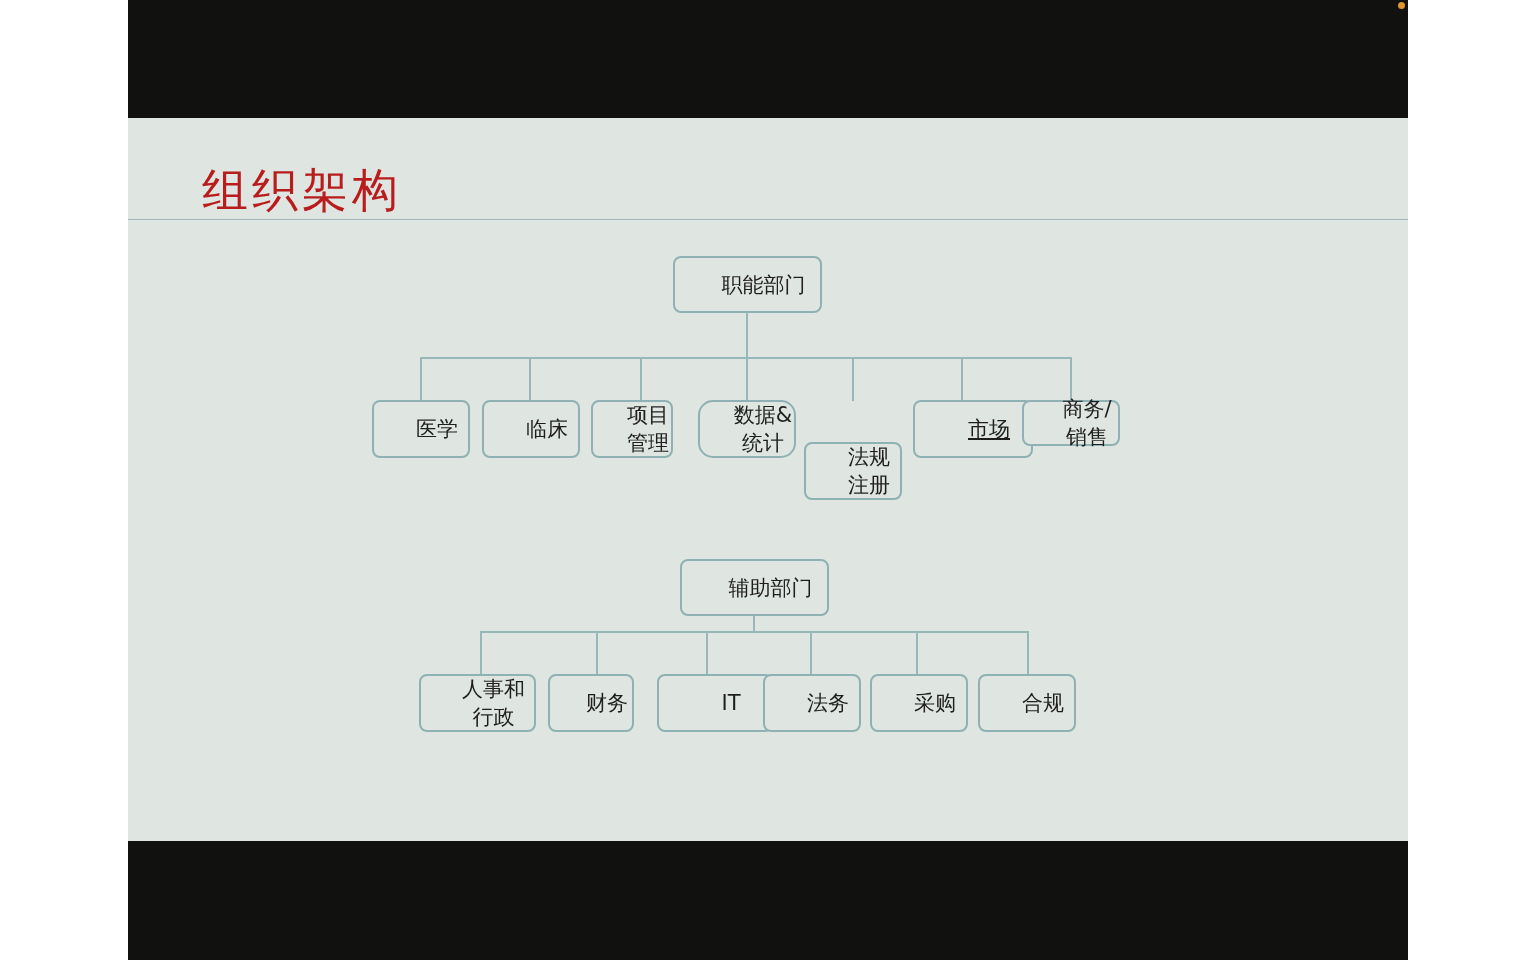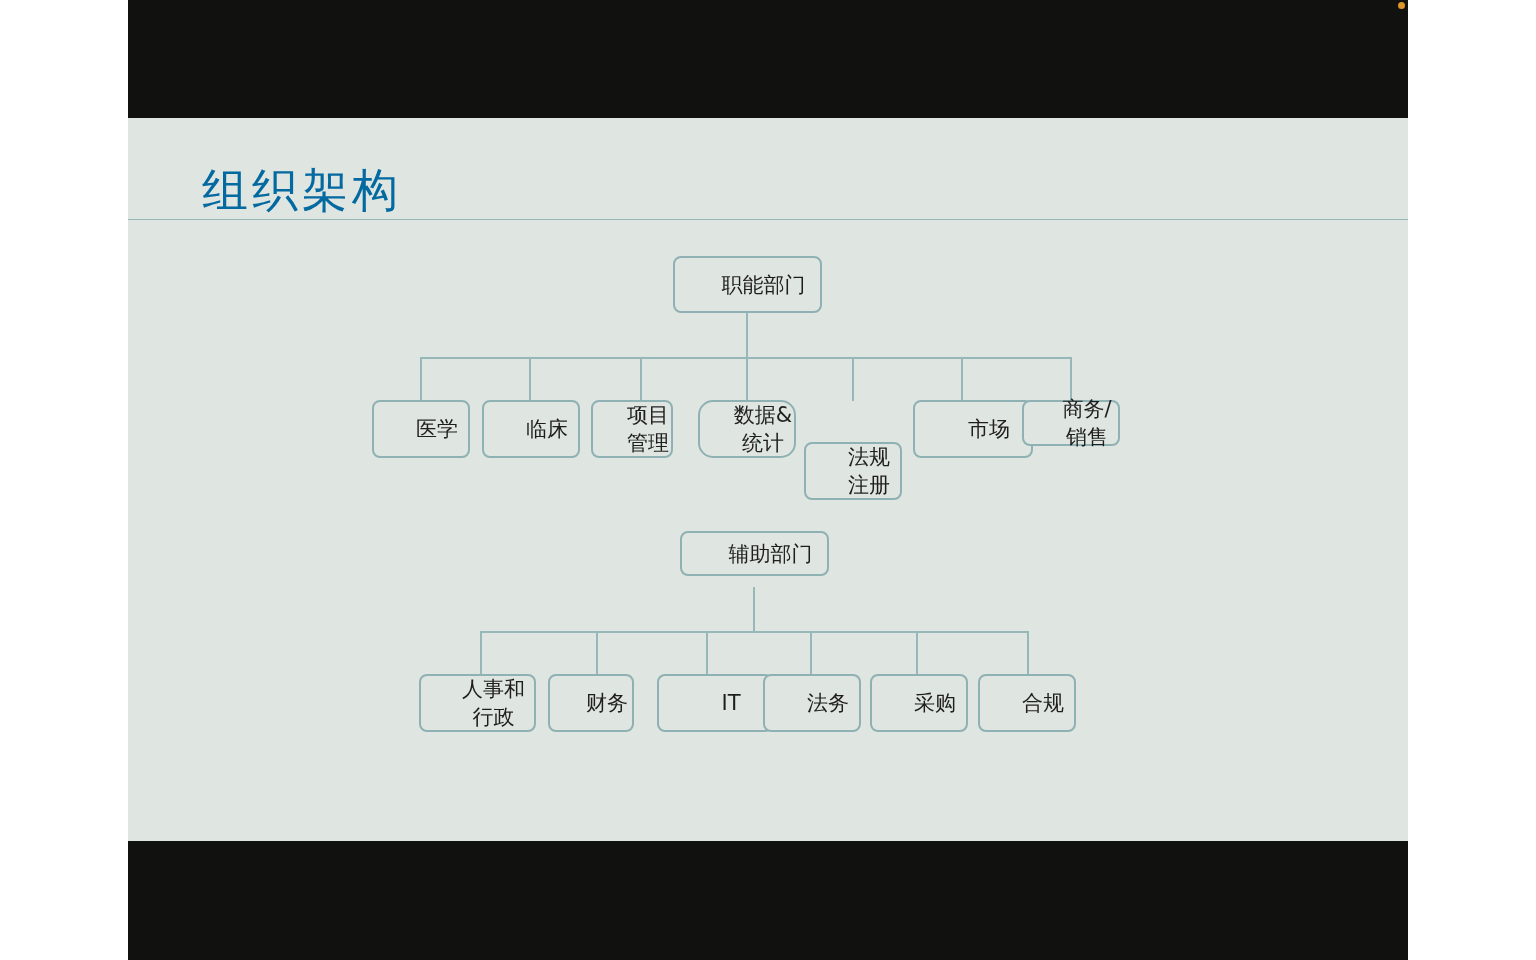--- a/index.html
+++ b/index.html
@@ -1,21 +1,21 @@
 <!DOCTYPE html>
 <html><head>
 <meta charset="utf-8">
 <style>
   html, body { margin:0; padding:0; }
   body { width:1536px; height:960px; background:#ffffff; position:relative; overflow:hidden;
          font-family:"DejaVu Sans","Liberation Sans",sans-serif; }
   .frame { position:absolute; left:128px; top:0; width:1280px; height:960px; background:#111210; }
   .slide { position:absolute; left:128px; top:118px; width:1280px; height:723px; background:#dfe5e0; }
   .rec-dot { position:absolute; left:1398px; top:2px; width:7px; height:7px; border-radius:50%; background:#e0952a; }
-  .title { position:absolute; left:202px; top:160px; font-size:46px; color:#0369a1; letter-spacing:4px; line-height:60px; }
+  .title { position:absolute; left:202px; top:160px; font-size:46px; color:#b91c1c; letter-spacing:4px; line-height:60px; }
   .title-rule { position:absolute; left:128px; top:219px; width:1280px; height:1px; background:#9cb7b7; }
   .box { position:absolute; box-sizing:border-box; border:2px solid #8fb1b3; border-radius:8px;
          background:#dfe5e0; display:flex; align-items:center; justify-content:center;
          text-align:center; color:#1e1e1e; font-size:21px; line-height:28px; white-space:pre-line;padding-left:32px; }
   .line { position:absolute; background:#97b7b8; }
 </style>
 </head>
 <body>
 
 <div class="frame"></div>
@@ -37,33 +37,33 @@
 
 <div class="box" style="left:673px;top:256px;width:149px;height:57px;">职能部门</div>
 <div class="box" style="left:372px;top:400px;width:98px;height:58px;">医学</div>
 <div class="box" style="left:482px;top:400px;width:98px;height:58px;">临床</div>
 <div class="box" style="left:591px;top:400px;width:82px;height:58px;">项目
 管理</div>
 <div class="box" style="left:698px;top:400px;width:98px;height:58px;border-radius:15px;">数据&amp;
 统计</div>
 <div class="box" style="left:804px;top:400px;width:98px;height:58px;margin-top:42px;">法规
 注册</div>
-<div class="box" style="left:913px;top:400px;width:120px;height:58px;">市场</div>
+<div class="box" style="left:913px;top:400px;width:120px;height:58px;text-decoration:underline;">市场</div>
 <div class="box" style="left:1022px;top:400px;width:98px;height:46px;">商务/
 销售</div>
 
 <div class="line" style="left:753px;top:587px;width:2px;height:46px;"></div>
 <div class="line" style="left:480px;top:631px;width:549px;height:2px;"></div>
 <div class="line" style="left:480px;top:631px;width:2px;height:44px;"></div>
 <div class="line" style="left:596px;top:631px;width:2px;height:44px;"></div>
 <div class="line" style="left:706px;top:631px;width:2px;height:44px;"></div>
 <div class="line" style="left:810px;top:631px;width:2px;height:44px;"></div>
 <div class="line" style="left:916px;top:631px;width:2px;height:44px;"></div>
 <div class="line" style="left:1027px;top:631px;width:2px;height:44px;"></div>
 
-<div class="box" style="left:680px;top:531px;width:149px;height:45px;">辅助部门</div>
+<div class="box" style="left:680px;top:559px;width:149px;height:57px;">辅助部门</div>
 <div class="box" style="left:419px;top:674px;width:117px;height:58px;">人事和
 行政</div>
 <div class="box" style="left:548px;top:674px;width:86px;height:58px;font-family:Liberation Serif, serif;">财务</div>
 <div class="box" style="left:657px;top:674px;width:116px;height:58px;">IT</div>
 <div class="box" style="left:763px;top:674px;width:98px;height:58px;">法务</div>
 <div class="box" style="left:870px;top:674px;width:98px;height:58px;">采购</div>
 <div class="box" style="left:978px;top:674px;width:98px;height:58px;">合规</div>
 
 </body></html>

